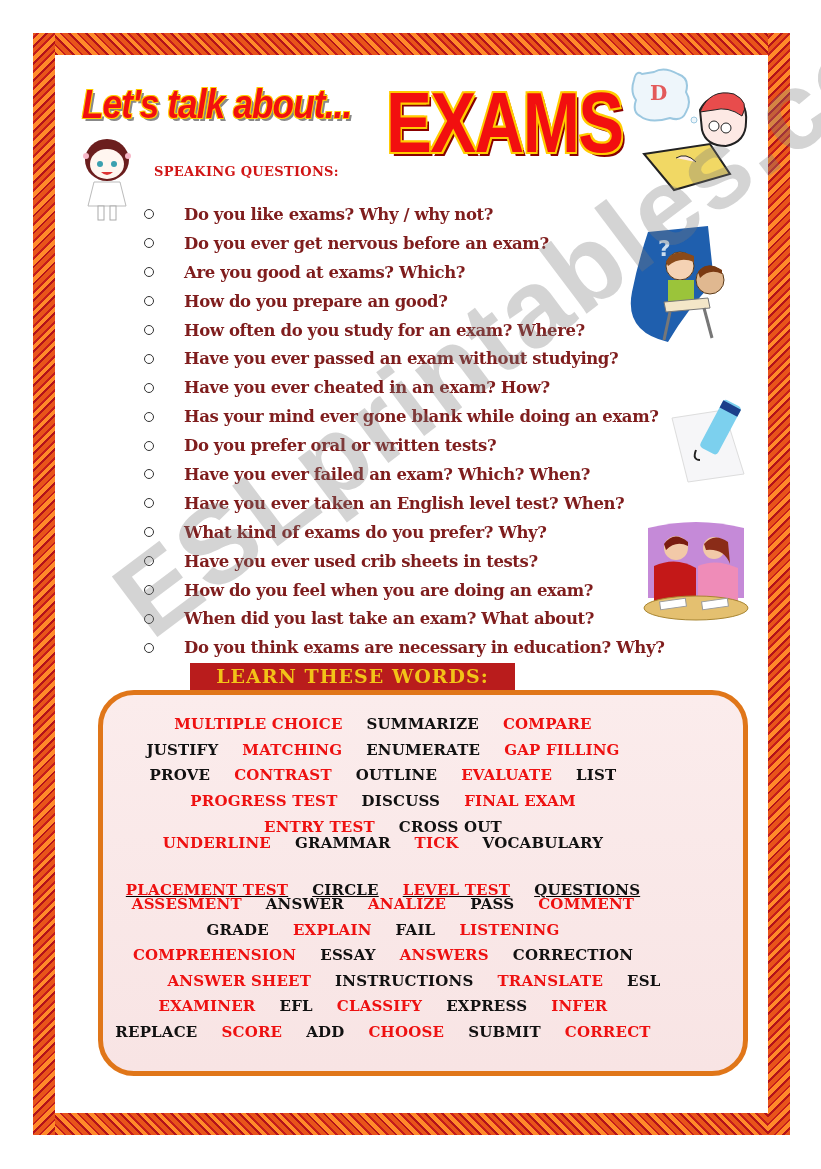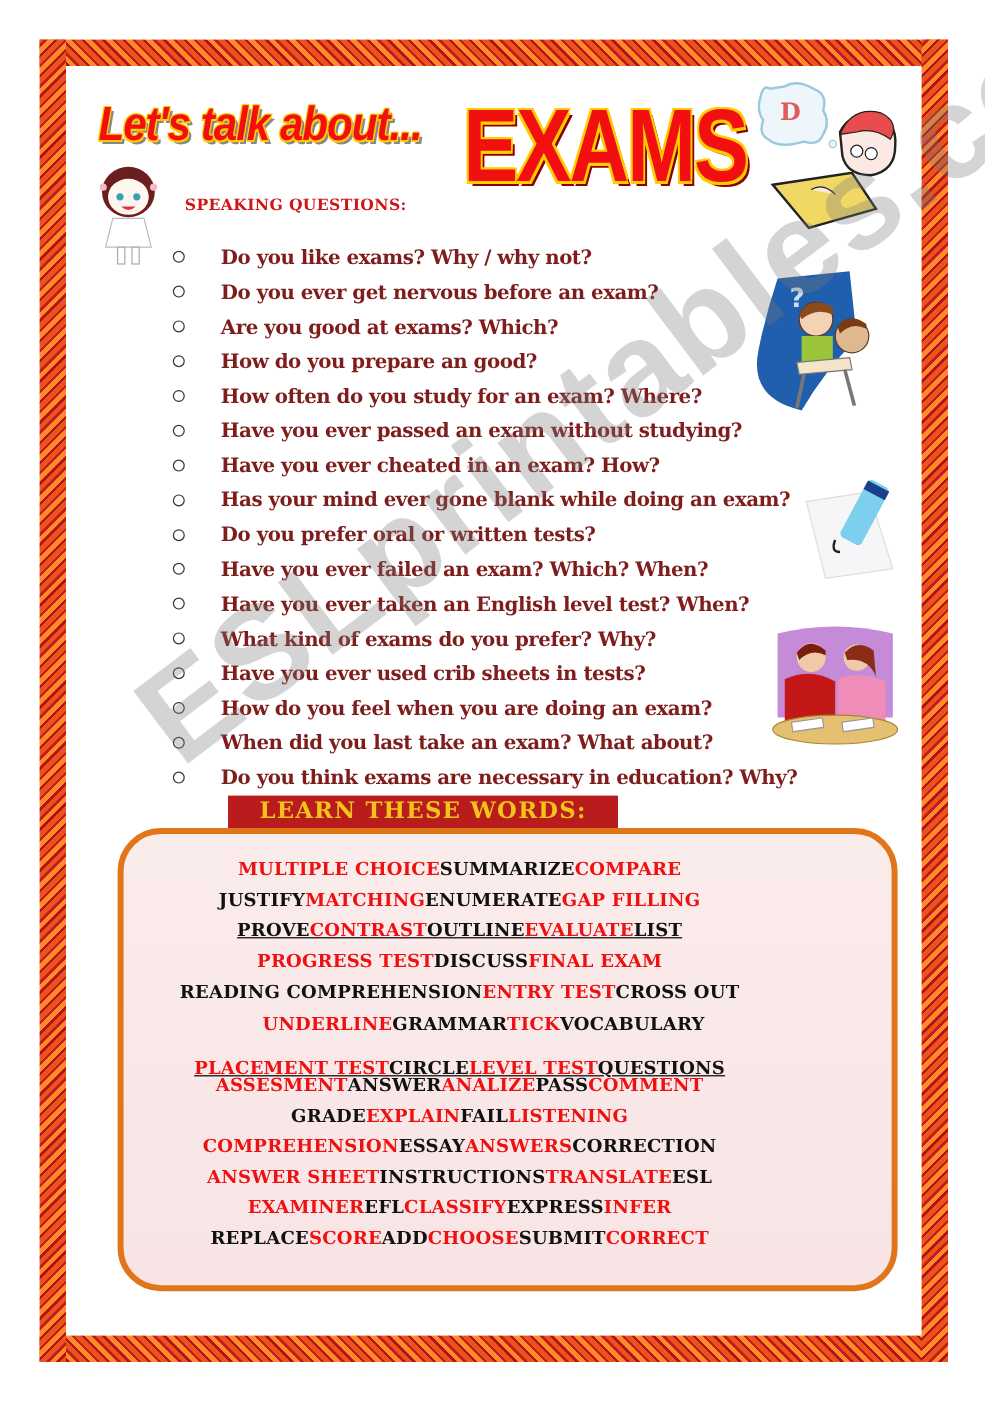--- a/index.html
+++ b/index.html
@@ -23,21 +23,21 @@
 
   .questions{position:absolute;left:140px;top:200px;margin:0;padding:0;list-style:none;}
   .questions li{height:28.9px;display:flex;align-items:center;}
   .bullet{width:10px;height:10px;border:1px solid #333;border-radius:50%;margin-left:4px;margin-right:30px;flex:0 0 auto;box-sizing:border-box;}
   .qtext{font-weight:bold;font-size:16.5px;color:#7f1d1d;letter-spacing:-0.4px;white-space:nowrap;}
 
   .learn{position:absolute;left:190px;top:663px;width:325px;height:27px;background:#b91c1c;color:#f2c318;
       font-weight:bold;font-size:19px;line-height:27px;text-align:center;letter-spacing:1px;}
   .words-box{position:absolute;left:98px;top:690px;width:650px;height:386px;border:5px solid #e07619;border-radius:36px;
       background:linear-gradient(180deg,#fbecec,#f8e4e4);box-sizing:border-box;}
-  .words-row{position:absolute;left:0;width:560px;display:flex;justify-content:center;white-space:nowrap;}
+  .words-row{position:absolute;left:0;width:560px;display:flex;justify-content:center;gap:24px;white-space:nowrap;}
   .w{font-family:"DejaVu Serif",serif;font-weight:bold;font-size:15px;letter-spacing:0.2px;}
   .w.red{color:#ee1111;}
   .w.black{color:#111;}
 
   .clip{position:absolute;}
   .watermark{position:absolute;left:90px;top:560px;font-family:"Liberation Sans",sans-serif;font-weight:bold;font-size:110px;
       color:rgba(120,120,120,0.32);transform:rotate(-37deg);transform-origin:left top;white-space:nowrap;letter-spacing:2px;pointer-events:none;}
 </style>
 </head>
 <body>
@@ -182,38 +182,37 @@
       <span class="w red">MULTIPLE CHOICE</span>
       <span class="w black">SUMMARIZE</span>
       <span class="w red">COMPARE</span>
     </div>
     <div class="words-row" style="top: 46px;">
       <span class="w black">JUSTIFY</span>
       <span class="w red">MATCHING</span>
       <span class="w black">ENUMERATE</span>
       <span class="w red">GAP FILLING</span>
     </div>
-    <div class="words-row" style="top: 71px; text-decoration: underline;">
+    <div class="words-row" style="top: 71px;">
       <span class="w black">PROVE</span>
       <span class="w red">CONTRAST</span>
       <span class="w black">OUTLINE</span>
       <span class="w red">EVALUATE</span>
       <span class="w black">LIST</span>
     </div>
     <div class="words-row" style="top: 97px; align-items: flex-end;">
       <span class="w red">PROGRESS TEST</span>
       <span class="w black">DISCUSS</span>
       <span class="w red">FINAL EXAM</span>
     </div>
     <div class="words-row" style="top: 123px;">
-      <span class="w black">READING COMPREHENSION</span>
       <span class="w red">ENTRY TEST</span>
       <span class="w black">CROSS OUT</span>
     </div>
-    <div class="words-row" style="top: 149px; padding-left: 20px;">
+    <div class="words-row" style="top: 139px;">
       <span class="w red">UNDERLINE</span>
       <span class="w black">GRAMMAR</span>
       <span class="w red">TICK</span>
       <span class="w black">VOCABULARY</span>
     </div>
     <div class="words-row" style="top: 186px; text-decoration: underline;">
       <span class="w red">PLACEMENT TEST</span>
       <span class="w black">CIRCLE</span>
       <span class="w red">LEVEL TEST</span>
       <span class="w black">QUESTIONS</span>
@@ -230,21 +229,21 @@
       <span class="w red">EXPLAIN</span>
       <span class="w black">FAIL</span>
       <span class="w red">LISTENING</span>
     </div>
     <div class="words-row" style="top: 251px;">
       <span class="w red">COMPREHENSION</span>
       <span class="w black">ESSAY</span>
       <span class="w red">ANSWERS</span>
       <span class="w black">CORRECTION</span>
     </div>
-    <div class="words-row" style="top: 277px;">
+    <div class="words-row" style="top: 277px; margin-left: 31px;">
       <span class="w red">ANSWER SHEET</span>
       <span class="w black">INSTRUCTIONS</span>
       <span class="w red">TRANSLATE</span>
       <span class="w black">ESL</span>
     </div>
     <div class="words-row" style="top: 302px;">
       <span class="w red">EXAMINER</span>
       <span class="w black">EFL</span>
       <span class="w red">CLASSIFY</span>
       <span class="w black">EXPRESS</span>

